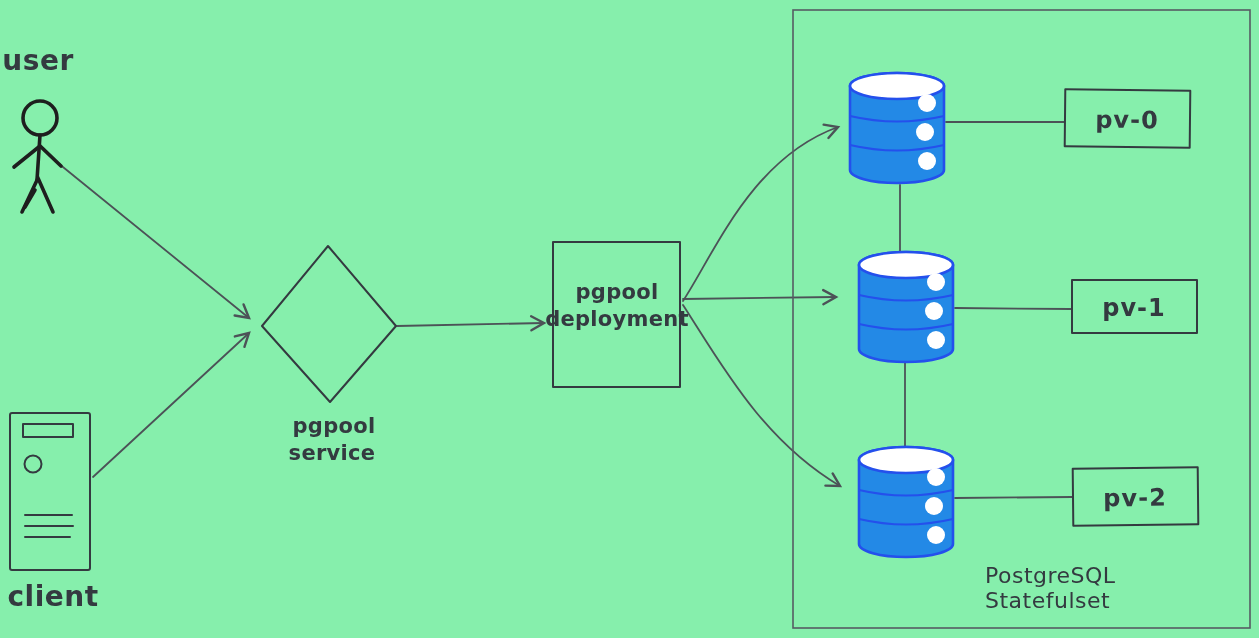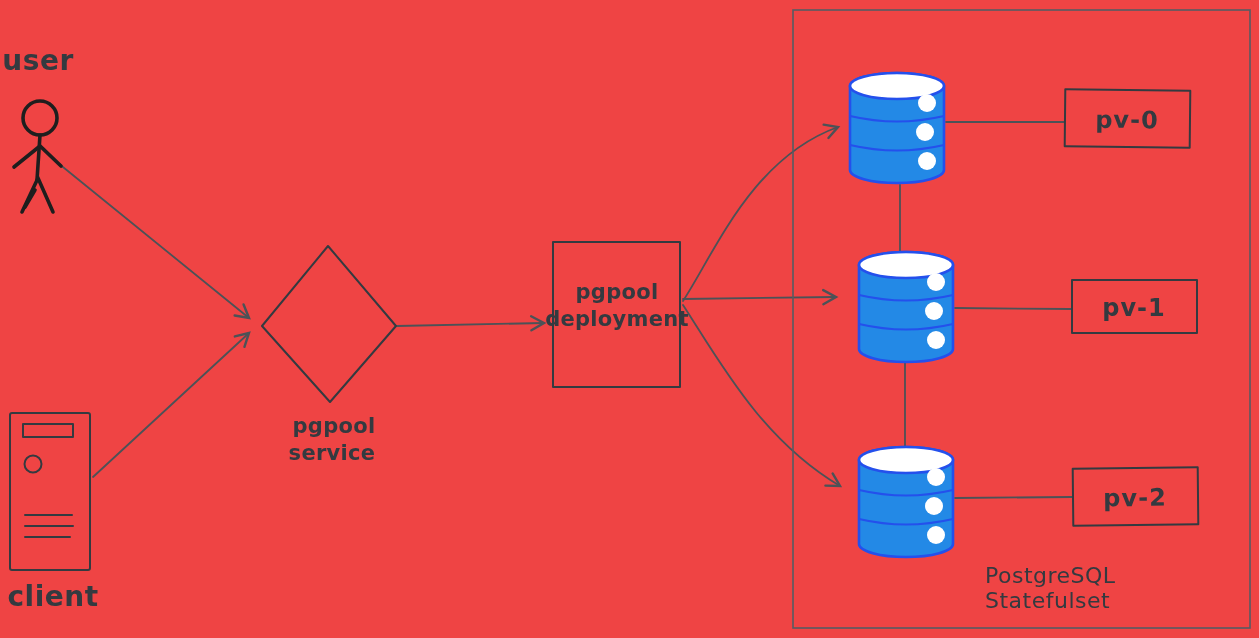--- a/index.html
+++ b/index.html
@@ -1,16 +1,16 @@
 <!DOCTYPE html>
 <html><head>
 <meta charset="utf-8">
 <style>
   html,body { margin:0; padding:0; background:#ffffff; }
-  .canvas { position:relative; width:1259px; height:638px; background:#ef4444; overflow:hidden; }
+  .canvas { position:relative; width:1259px; height:638px; background:#86efac; overflow:hidden; }
   text { fill:#343a40; font-family:"DejaVu Sans", sans-serif; }
   .hand-lg { font-size:28px; font-weight:bold; letter-spacing:0.5px; }
   .hand-md { font-size:21px; font-weight:bold; letter-spacing:0.3px; }
   .hand-pv { font-size:24px; font-weight:bold; letter-spacing:1px; }
   .hand-sm { font-size:22px; letter-spacing:0.5px; }
   .ink { stroke:#343a40; stroke-width:2; fill:none; stroke-linejoin:round; stroke-linecap:round; }
   .figure { stroke:#1e1e1e; stroke-width:3.6; fill:none; stroke-linecap:round; }
   .edge { stroke:#4c5257; stroke-width:1.8; fill:none; stroke-linecap:round; }
   .thin { stroke:#565c63; stroke-width:1.6; fill:none; }
 </style>

